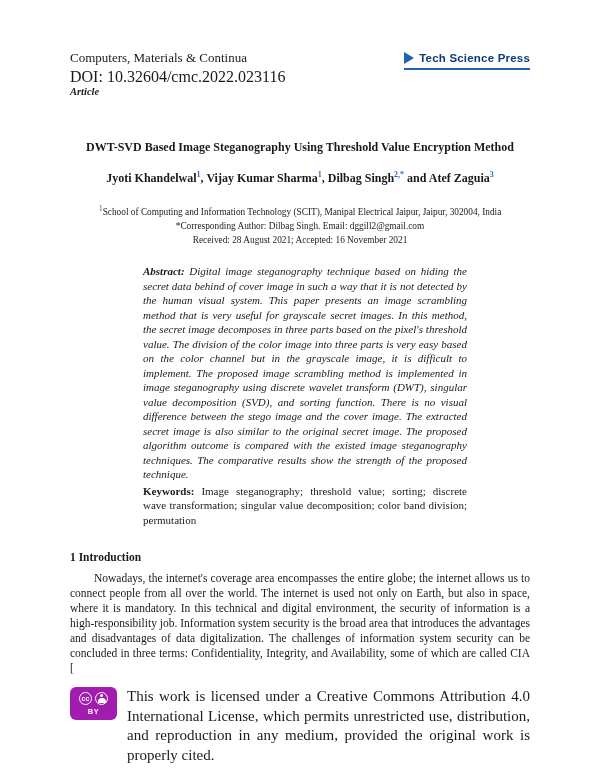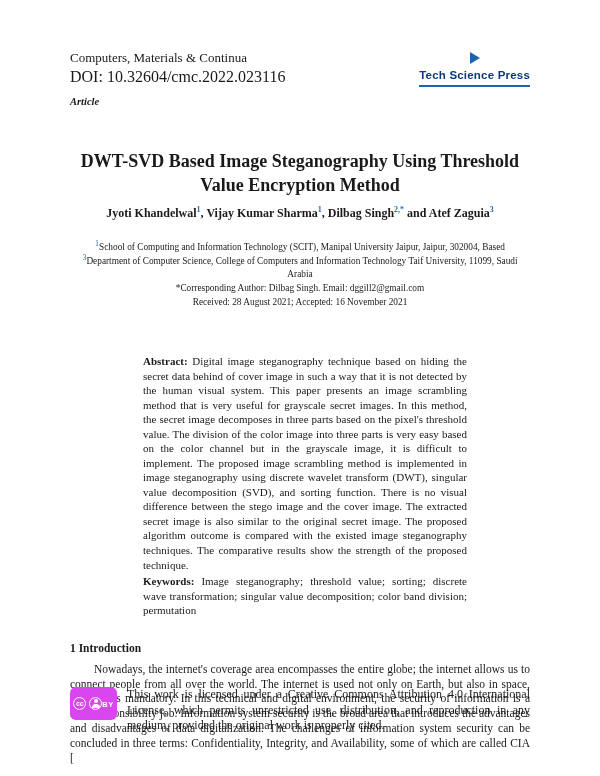--- a/index.html
+++ b/index.html
@@ -10,91 +10,91 @@
     color: #1a1a1a;
     position: relative;
     overflow: hidden;
   }
   .page { padding: 50px 70px 0 70px; box-sizing: border-box; }
 
   
   .header { display: flex; justify-content: space-between; align-items: flex-start; }
   .journal { font-size: 13px; }
   .doi { font-size: 16px; margin-top: 2px; }
-  .article-type { font-weight: bold; font-style: italic; font-size: 10.5px; margin-top: 10px; }
+  .article-type { font-weight: bold; font-style: italic; font-size: 10.5px; margin-top: 0; }
 
   .logo { display: flex; flex-direction: column; align-items: flex-start; margin-top: 2px; }
-  .logo-row { display: flex; align-items: center; gap: 5px; flex-direction: column; }
+  .logo-row { display: flex; align-items: center; gap: 5px; }
   .logo-triangle {
     width: 0; height: 0;
     border-top: 6px solid transparent;
     border-bottom: 6px solid transparent;
     border-left: 10px solid #1e63b0;
     display: inline-block;
   }
   .logo-text {
     font-family: "Liberation Sans", sans-serif;
     font-weight: bold; font-size: 11.5px; color: #0e3a7c; letter-spacing: .2px;
     white-space: nowrap;
   }
   .logo-underline { height: 2px; background: #1e63b0; width: 100%; margin-top: 4px; }
 
   
   .title {
-    font-size: 18px; font-weight: bold; text-align: center;
+    font-size: 12px; font-weight: bold; text-align: center;
     margin: 42px 6px 0 6px; line-height: 1.35;
   }
-  .authors { text-align: center; font-weight: bold; font-size: 12px; margin-top: 8px; }
+  .authors { text-align: center; font-weight: bold; font-size: 12px; margin-top: 16px; }
   .authors sup, .affil-line sup {
     color: #2a6bb5; font-size: 8px; font-weight: bold; line-height: 0;
   }
   .affils { margin-top: 20px; text-align: center; font-size: 9.3px; line-height: 1.5; }
   .affil-line sup { font-weight: normal; }
 
   
   .abstract, .keywords {
     margin-left: 73px; margin-right: 63px;
     font-size: 11px; text-align: justify; line-height: 1.32;
   }
-  .abstract { margin-top: 44px; }
+  .abstract { margin-top: 16px; font-style: italic; }
   .keywords { margin-top: 2px; }
   .label { font-weight: bold; }
 
   
   .section-heading { margin-top: 24px; font-weight: bold; font-size: 11.5px; }
   .body-para {
     margin: 8px 0 0 0; font-size: 11.5px; text-align: justify;
     line-height: 1.3; text-indent: 24px;
   }
 
   
   .footer {
     position: absolute; left: 70px; right: 70px; top: 687px;
     display: flex; gap: 10px; align-items: flex-start;
   }
   .cc-badge {
-    width: 47px; height: 33px; background: #d946ef; border-radius: 6px;
-    display: flex; flex-direction: row; align-items: center; justify-content: center;
+    width: 47px; height: 33px; background: #a21caf; border-radius: 6px;
+    display: flex; flex-direction: column; align-items: center; justify-content: center;
     color: #fff; flex: 0 0 auto; cursor: pointer;
   }
   .cc-circles { display: flex; gap: 3px; }
   .cc-circle {
     width: 13px; height: 13px; border: 1.5px solid #fff; border-radius: 50%;
     display: flex; align-items: center; justify-content: center;
     font-size: 7px; font-weight: bold; font-family: "Liberation Sans", sans-serif;
     box-sizing: border-box;
   }
   .person { position: relative; width: 8px; height: 9px; overflow: hidden; }
   .person-head { width: 3.5px; height: 3.5px; background: #fff; border-radius: 50%; margin: 0 auto; }
   .person-body { width: 8px; height: 5px; background: #fff; border-radius: 4px 4px 0 0; margin-top: 1px; }
   .cc-by {
     font-size: 7.5px; font-weight: bold; margin-top: 2px;
     font-family: "Liberation Sans", sans-serif; letter-spacing: .5px;
   }
-  .license-text { font-size: 12px; text-align: justify; line-height: 1.3; }
+  .license-text { font-size: 15px; text-align: justify; line-height: 1.3; }
 </style>
 </head>
 <body>
 
 <div class="page">
 
   <div class="header">
     <div>
       <div class="journal">Computers, Materials &amp; Continua</div>
       <div class="doi">DOI: 10.32604/cmc.2022.023116</div>
@@ -107,22 +107,21 @@
       </div>
       <div class="logo-underline"></div>
     </div>
   </div>
 
   <h1 class="title">DWT-SVD Based Image Steganography Using Threshold Value Encryption Method</h1>
 
   <div class="authors"><span>Jyoti Khandelwal</span><sup>1</sup><span>, </span><span>Vijay Kumar Sharma</span><sup>1</sup><span>, </span><span>Dilbag Singh</span><sup>2,*</sup><span> and </span><span>Atef Zaguia</span><sup>3</sup></div>
 
   <div class="affils">
-      <div class="affil-line"><sup>1</sup><span>School of Computing and Information Technology (SCIT), Manipal University Jaipur, Jaipur, 302004, Based</span></div>
-      <div class="affil-line"><sup>3</sup><span>Department of Computer Science, College of Computers and Information Technology Taif University, 11099, Saudi Arabia</span></div>
+      <div class="affil-line"><sup>1</sup><span>School of Computing and Information Technology (SCIT), Manipal Electrical Jaipur, Jaipur, 302004, India</span></div>
       <div class="affil-line"><span>*Corresponding Author: Dilbag Singh. Email: dggill2@gmail.com</span></div>
       <div class="affil-line"><span>Received: 28 August 2021; Accepted: 16 November 2021</span></div>
     </div>
 
   <div class="abstract">
     <span class="label">Abstract:</span><span> Digital image steganography technique based on hiding the secret data behind of cover image in such a way that it is not detected by the human visual system. This paper presents an image scrambling method that is very useful for grayscale secret images. In this method, the secret image decomposes in three parts based on the pixel's threshold value. The division of the color image into three parts is very easy based on the color channel but in the grayscale image, it is difficult to implement. The proposed image scrambling method is implemented in image steganography using discrete wavelet transform (DWT), singular value decomposition (SVD), and sorting function. There is no visual difference between the stego image and the cover image. The extracted secret image is also similar to the original secret image. The proposed algorithm outcome is compared with the existed image steganography techniques. The comparative results show the strength of the proposed technique.</span>
   </div>
 
   <div class="keywords">
     <span class="label">Keywords:</span><span> Image steganography; threshold value; sorting; discrete wave transformation; singular value decomposition; color band division; permutation</span>

